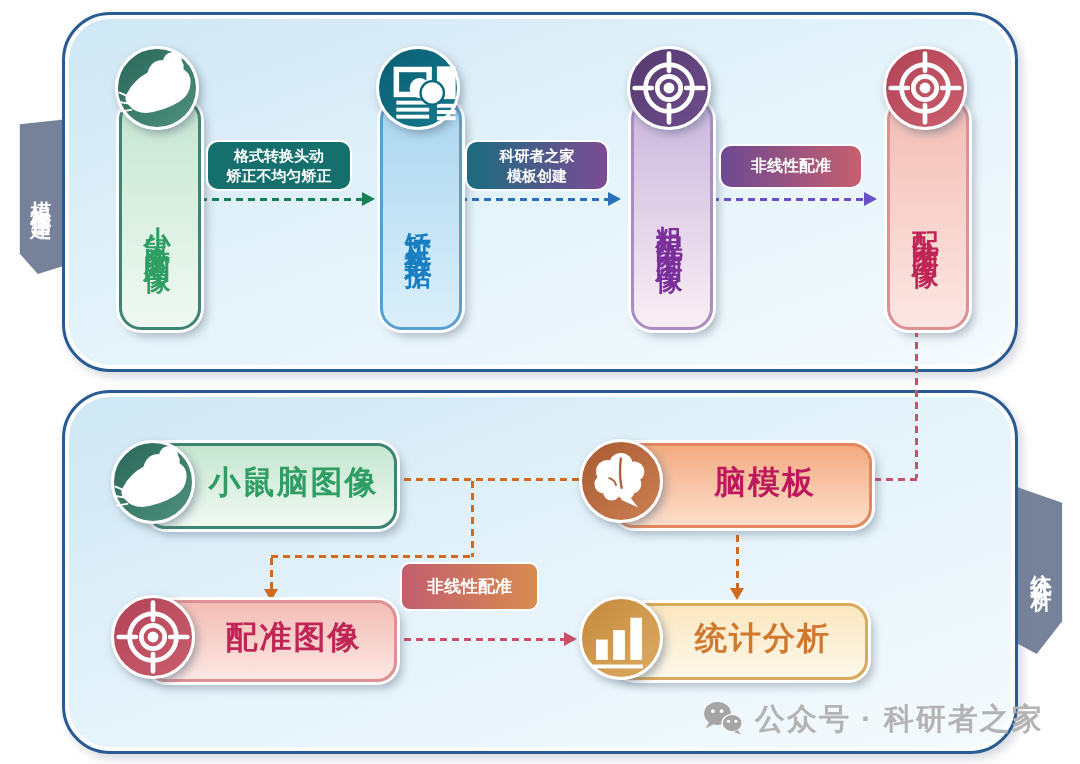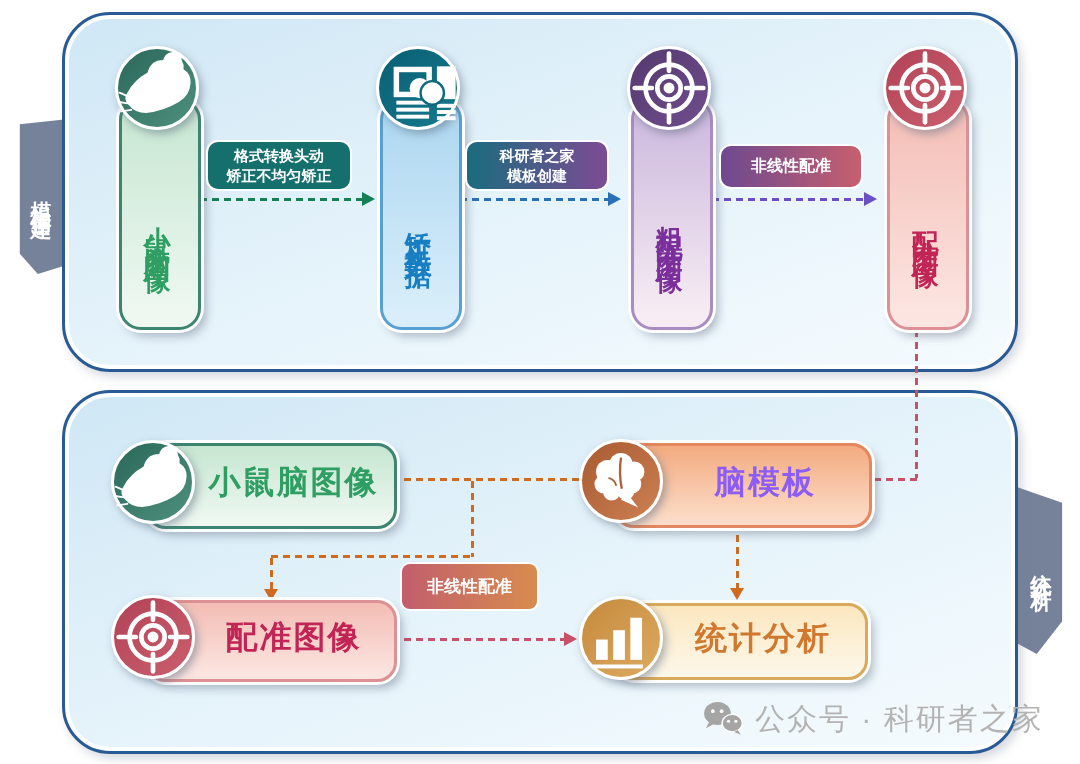--- a/index.html
+++ b/index.html
@@ -60,21 +60,21 @@
   .c-blue   .pill{border:3px solid #58a0d2;background:linear-gradient(180deg,#abd6f0 0%,#d9eefa 95%);}
   .c-blue   .vlabel{color:#187ec2;}
   .c-purple .circle{background:linear-gradient(135deg,#55396f,#6f4e8c);}
   .c-purple .pill{border:3px solid #a88cc2;background:linear-gradient(180deg,#cab6dd 0%,#f7ecf3 95%);}
   .c-purple .vlabel{color:#7b2f9b;}
   .c-red    .circle{background:linear-gradient(135deg,#b24257,#ca5f6d);}
   .c-red    .pill{border:3px solid #dd9194;background:linear-gradient(180deg,#f3bdb5 0%,#fce5e1 95%);}
   .c-red    .vlabel,.c-red .hlabel{color:#c02556;}
   .c-orange .circle{background:linear-gradient(135deg,#a85a32,#cd8052);}
   .c-orange .pill{border:3px solid #e2875f;background:linear-gradient(180deg,#f3ab80 0%,#fcdcc8 95%);}
-  .c-orange .hlabel{color:#8b5cf6;}
+  .c-orange .hlabel{color:#be185d;}
   .c-gold   .circle{background:linear-gradient(135deg,#c58a3c,#ddab62);}
   .c-gold   .pill{border:3px solid #d9aa5c;background:linear-gradient(180deg,#fbe7c0 0%,#fdf7e8 95%);}
   .c-gold   .hlabel{color:#d0782e;}
   
   .badge{
     position:absolute;border-radius:10px;color:#fff;font-weight:bold;text-align:center;
     display:flex;flex-direction:column;align-items:center;justify-content:center;z-index:4;
     box-shadow:0 0 0 2px #ffffff;
   }
   #badge1{left:208px;top:142px;width:142px;height:47px;background:#15706d;font-size:15px;line-height:20px;}
@@ -93,21 +93,21 @@
   .dr-v{background:repeating-linear-gradient(180deg,#c85068 0 7px,transparent 7px 12px);}
   .ah{position:absolute;width:0;height:0;z-index:2;}
   .ah-right-g{border-top:7px solid transparent;border-bottom:7px solid transparent;border-left:13px solid #168055;}
   .ah-right-b{border-top:7px solid transparent;border-bottom:7px solid transparent;border-left:13px solid #2a70b8;}
   .ah-right-v{border-top:7px solid transparent;border-bottom:7px solid transparent;border-left:13px solid #6a50c4;}
   .ah-right-r{border-top:7px solid transparent;border-bottom:7px solid transparent;border-left:13px solid #c85068;}
   .ah-left-r{border-top:7px solid transparent;border-bottom:7px solid transparent;border-right:13px solid #c85068;}
   .ah-down-o{border-left:7px solid transparent;border-right:7px solid transparent;border-top:12px solid #cf6a1e;}
   
   #watermark{position:absolute;left:700px;top:696px;display:flex;align-items:center;gap:9px;z-index:10;}
-  #watermark .wm-text{font-size:30px;color:#b3b3b3;letter-spacing:2px;white-space:nowrap;}
+  #watermark .wm-text{font-size:30px;color:#b3b3b3;letter-spacing:2px;white-space:nowrap;font-weight:bold;}
   .icon-svg{display:block;}
 </style>
 </head>
 <body>
 
 <div id="stage">
 
   <div class="side-tab" id="left-tab">
     <div class="vtext">模板创建</div>
   </div>

